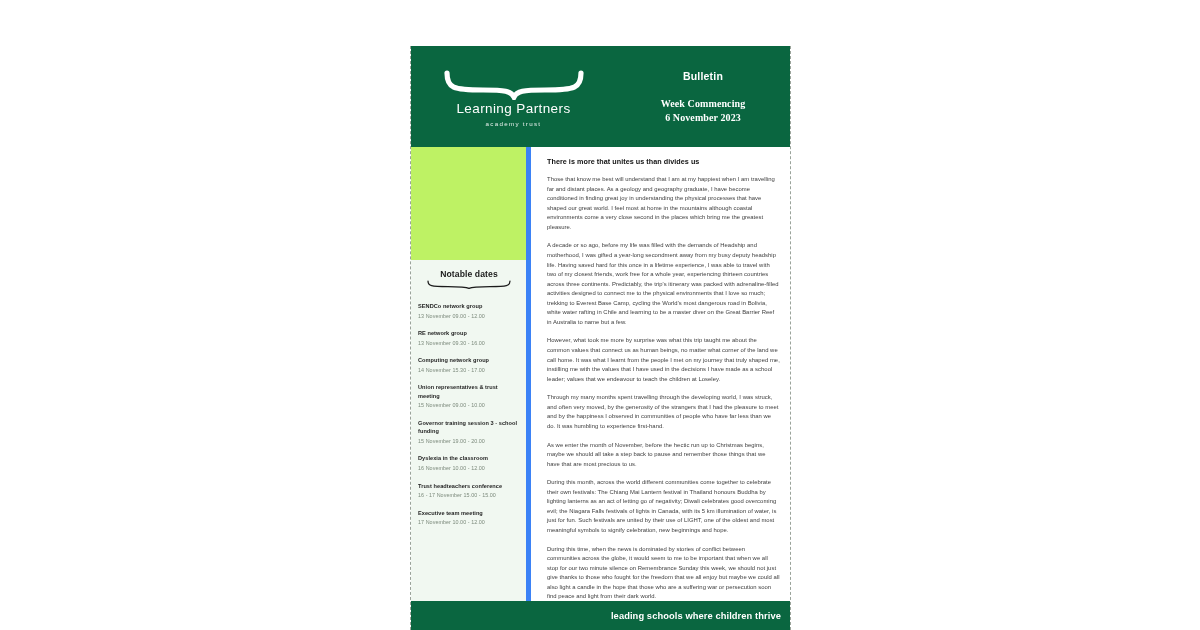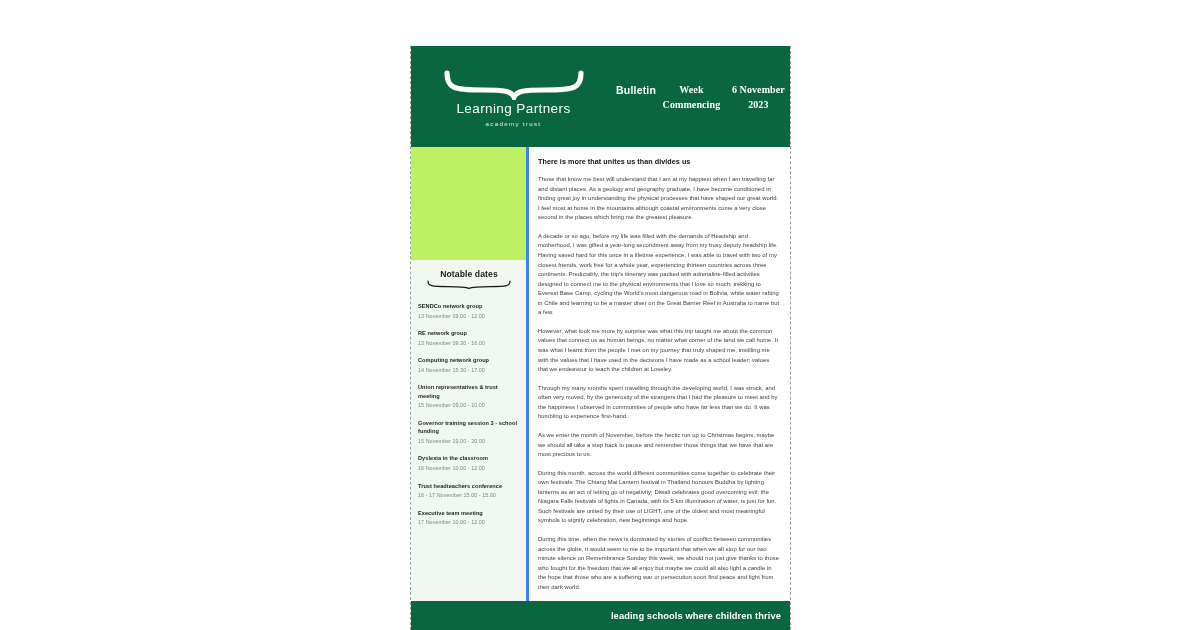--- a/index.html
+++ b/index.html
@@ -61,21 +61,21 @@
     color: #ffffff;
     font-size: 6.2px;
     letter-spacing: 1.3px;
     margin-top: 3px;
     opacity: 0.92;
     white-space: nowrap;
   }
   .hdr-right {
     flex: 1;
     display: flex;
-    flex-direction: row;
+    flex-direction: column;
     align-items: center;
     justify-content: center;
     padding-top: 2px;
   }
   .bulletin {
     color: #ffffff;
     font-size: 10.5px;
     font-weight: bold;
     letter-spacing: 0.2px;
     margin-bottom: 15px;
@@ -141,23 +141,23 @@
   .date-when {
     font-size: 5.4px;
     color: #7c8a7c;
     line-height: 1.55;
     margin-top: 1px;
     letter-spacing: 0.05px;
   }
 
   #content {
     flex: 1;
-    padding: 10px 10px 0 9px;
-    box-sizing: border-box;
-    border-left: 3px solid #3b82f6;
+    padding: 10px 10px 0 16px;
+    box-sizing: border-box;
+    border-left: 5px solid #3b82f6;
     min-width: 0;
   }
   .art-title {
     font-size: 7.2px;
     font-weight: bold;
     color: #111111;
     margin: 0 0 9px 0;
     letter-spacing: 0.05px;
   }
   .art-p {

